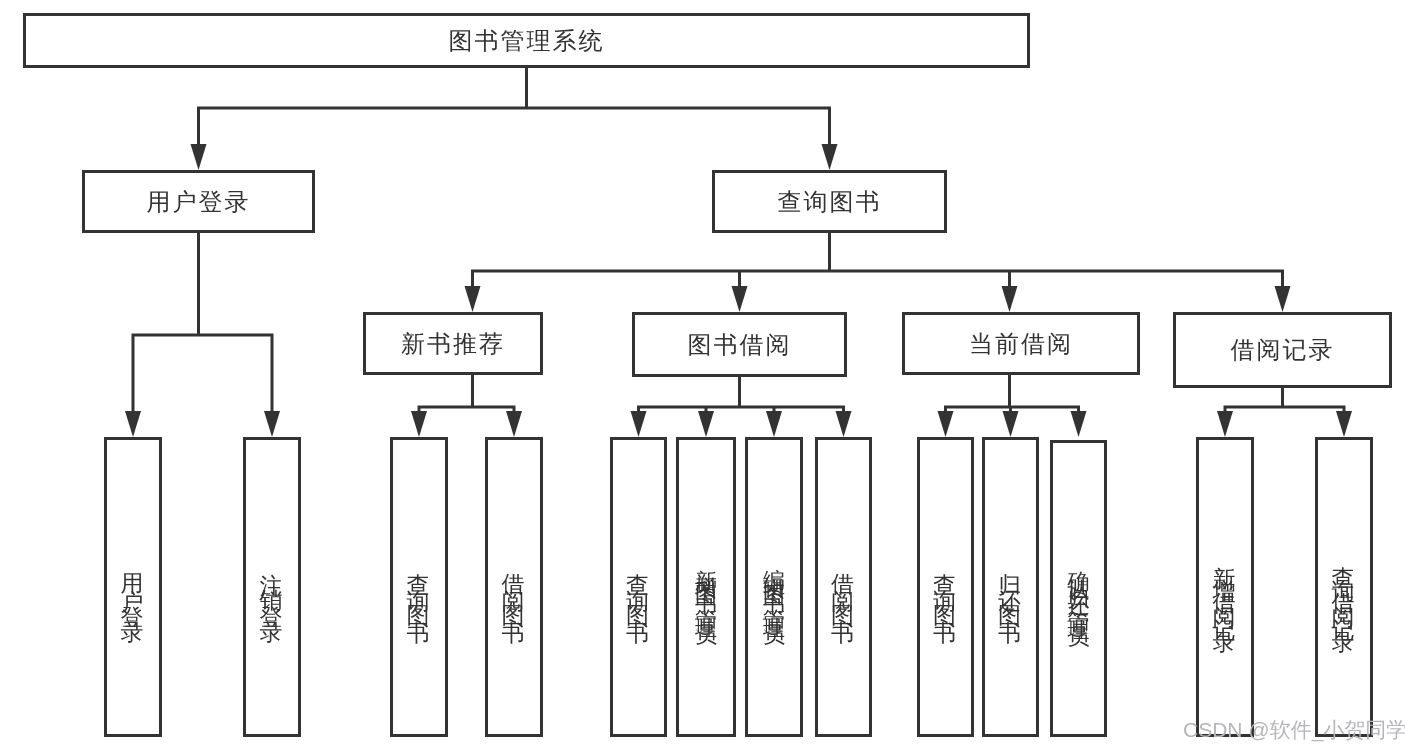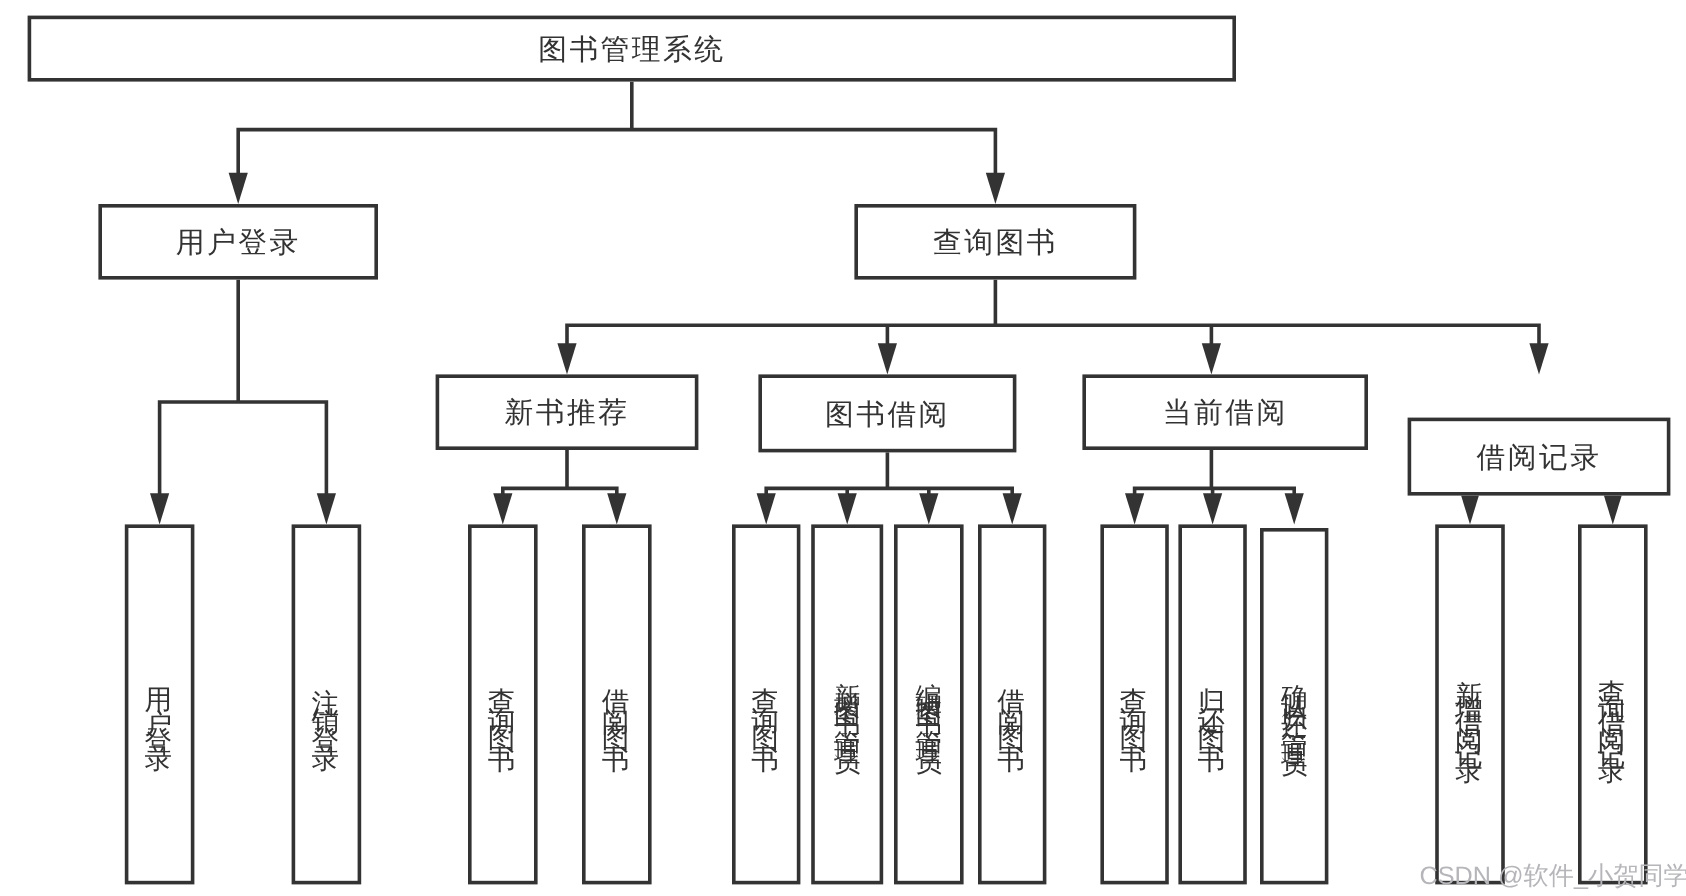--- a/index.html
+++ b/index.html
@@ -120,24 +120,24 @@
       <path d="M1217,411 L1233,411 L1225,437 Z"></path>
       <path d="M1336,411 L1352,411 L1344,437 Z"></path>
     </g>
   </svg>
 
   <div class="box" style="left:23px; top:13px; width:1007px; height:55px;">图书管理系统</div>
 
   <div class="box" style="left:82px; top:170px; width:233px; height:63px;">用户登录</div>
   <div class="box" style="left:712px; top:170px; width:235px; height:63px;">查询图书</div>
 
-  <div class="box" style="left:363px; top:312px; width:219px; height:63px;">新书推荐</div>
+  <div class="box" style="left:363px; top:312px; width:180px; height:63px;">新书推荐</div>
   <div class="box" style="left:632px; top:312px; width:215px; height:65px;">图书借阅</div>
   <div class="box" style="left:902px; top:312px; width:238px; height:63px;">当前借阅</div>
-  <div class="box" style="left:1173px; top:312px; width:219px; height:65px;margin-top:36px;">借阅记录</div>
+  <div class="box" style="left:1173px; top:312px; width:219px; height:76px;">借阅记录</div>
 
   <div class="box vbox len4" style="left:104px; top:437px; width:58px; height:300px;">用户登录</div>
   <div class="box vbox len4" style="left:243px; top:437px; width:58px; height:300px;">注销登录</div>
 
   <div class="box vbox len4" style="left:390px; top:437px; width:58px; height:300px;">查询图书</div>
   <div class="box vbox len4" style="left:485px; top:437px; width:58px; height:300px;">借阅图书</div>
 
   <div class="box vbox len4" style="left:610px; top:437px; width:57px; height:300px;">查询图书</div>
   <div class="box vbox len9" style="left:676px; top:437px; width:60px; height:300px;">新增图书（管理员）</div>
   <div class="box vbox len9" style="left:745px; top:437px; width:58px; height:300px;">编辑图书（管理员）</div>

